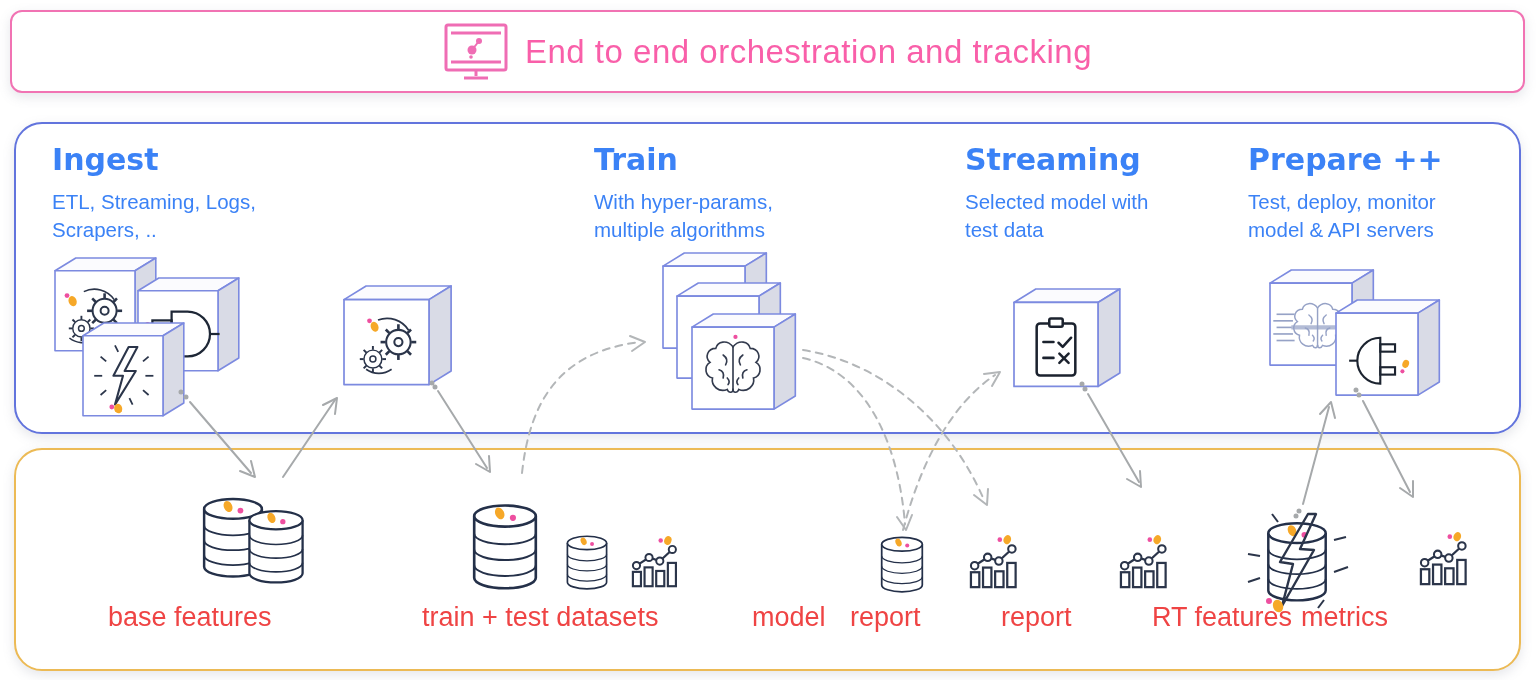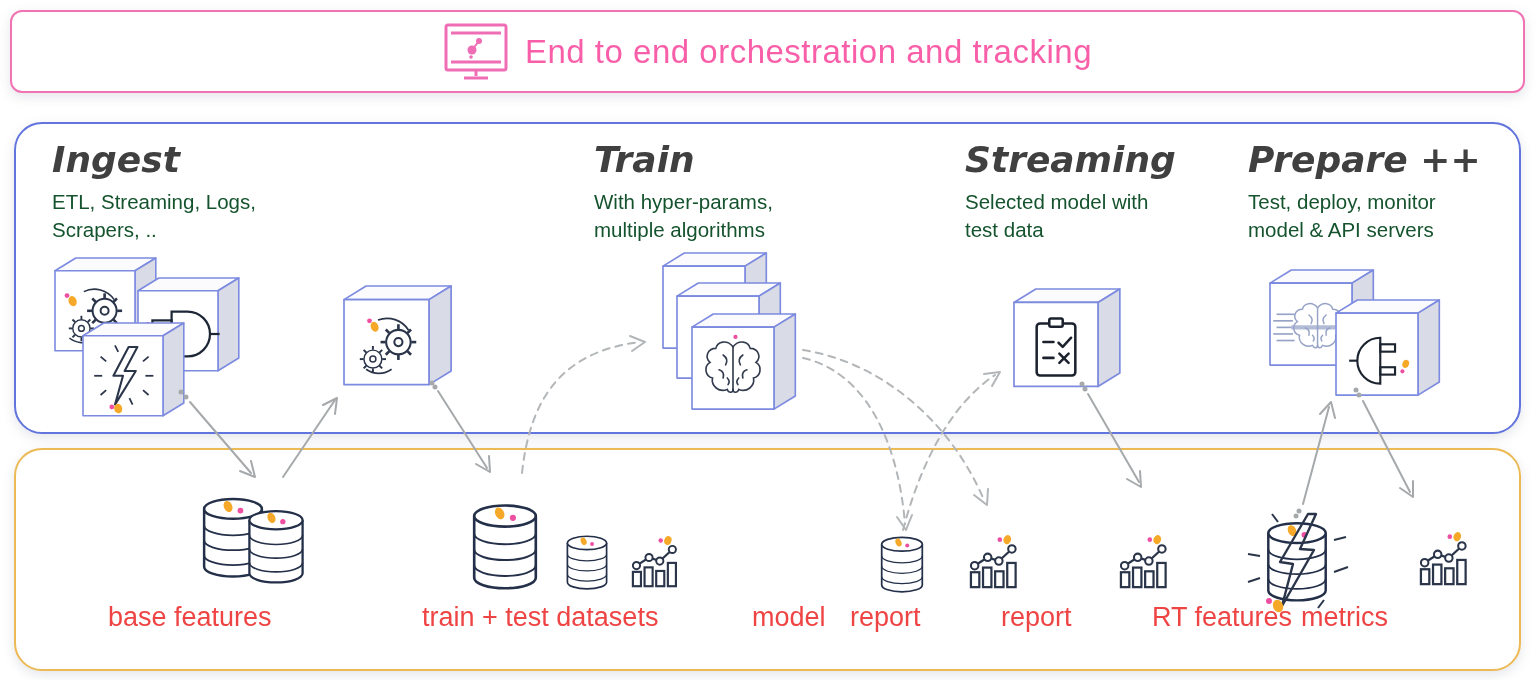--- a/index.html
+++ b/index.html
@@ -5,22 +5,22 @@
   html,body{margin:0;padding:0;background:#fff;}
   .canvas{position:relative;width:1538px;height:680px;background:#fff;overflow:hidden;
           font-family:"Liberation Sans",sans-serif;}
   .panel{position:absolute;background:#fff;box-shadow:0 4px 12px rgba(110,115,140,.18);}
   .banner{left:10px;top:10px;width:1511px;height:79px;border:2.5px solid #f173b3;border-radius:12px;
           display:flex;align-items:center;justify-content:center;gap:16px;text-align:right;}
   .banner-title{font-size:33px;color:#f95fa9;letter-spacing:.5px;}
   .pipeline-box{left:14px;top:122px;width:1503px;height:308px;border:2.5px solid #6274dd;border-radius:28px;}
   .artifacts-box{left:14px;top:448px;width:1503px;height:219px;border:2.5px solid #ecba55;border-radius:28px;}
   .stage{position:absolute;top:142px;z-index:3;}
-  .stage-title{font-family:"DejaVu Sans",sans-serif;font-size:36px;font-weight:700;color:#404040;line-height:36px;font-style:italic;}
-  .stage-sub{margin-top:10px;font-size:20.5px;line-height:28px;color:#14532d;}
+  .stage-title{font-family:"DejaVu Sans",sans-serif;font-size:30px;font-weight:700;color:#3b82f6;line-height:36px;}
+  .stage-sub{margin-top:10px;font-size:20.5px;line-height:28px;color:#3b82f6;}
   .abs{position:absolute;z-index:3;}
   .alabel{position:absolute;top:602px;width:300px;text-align:left;font-size:27px;color:#ef4444;z-index:3;}
   .arrows{position:absolute;left:0;top:0;z-index:6;pointer-events:none;}
   svg{display:block;}
 </style>
 </head>
 <body>
 
 <div class="canvas">
 

